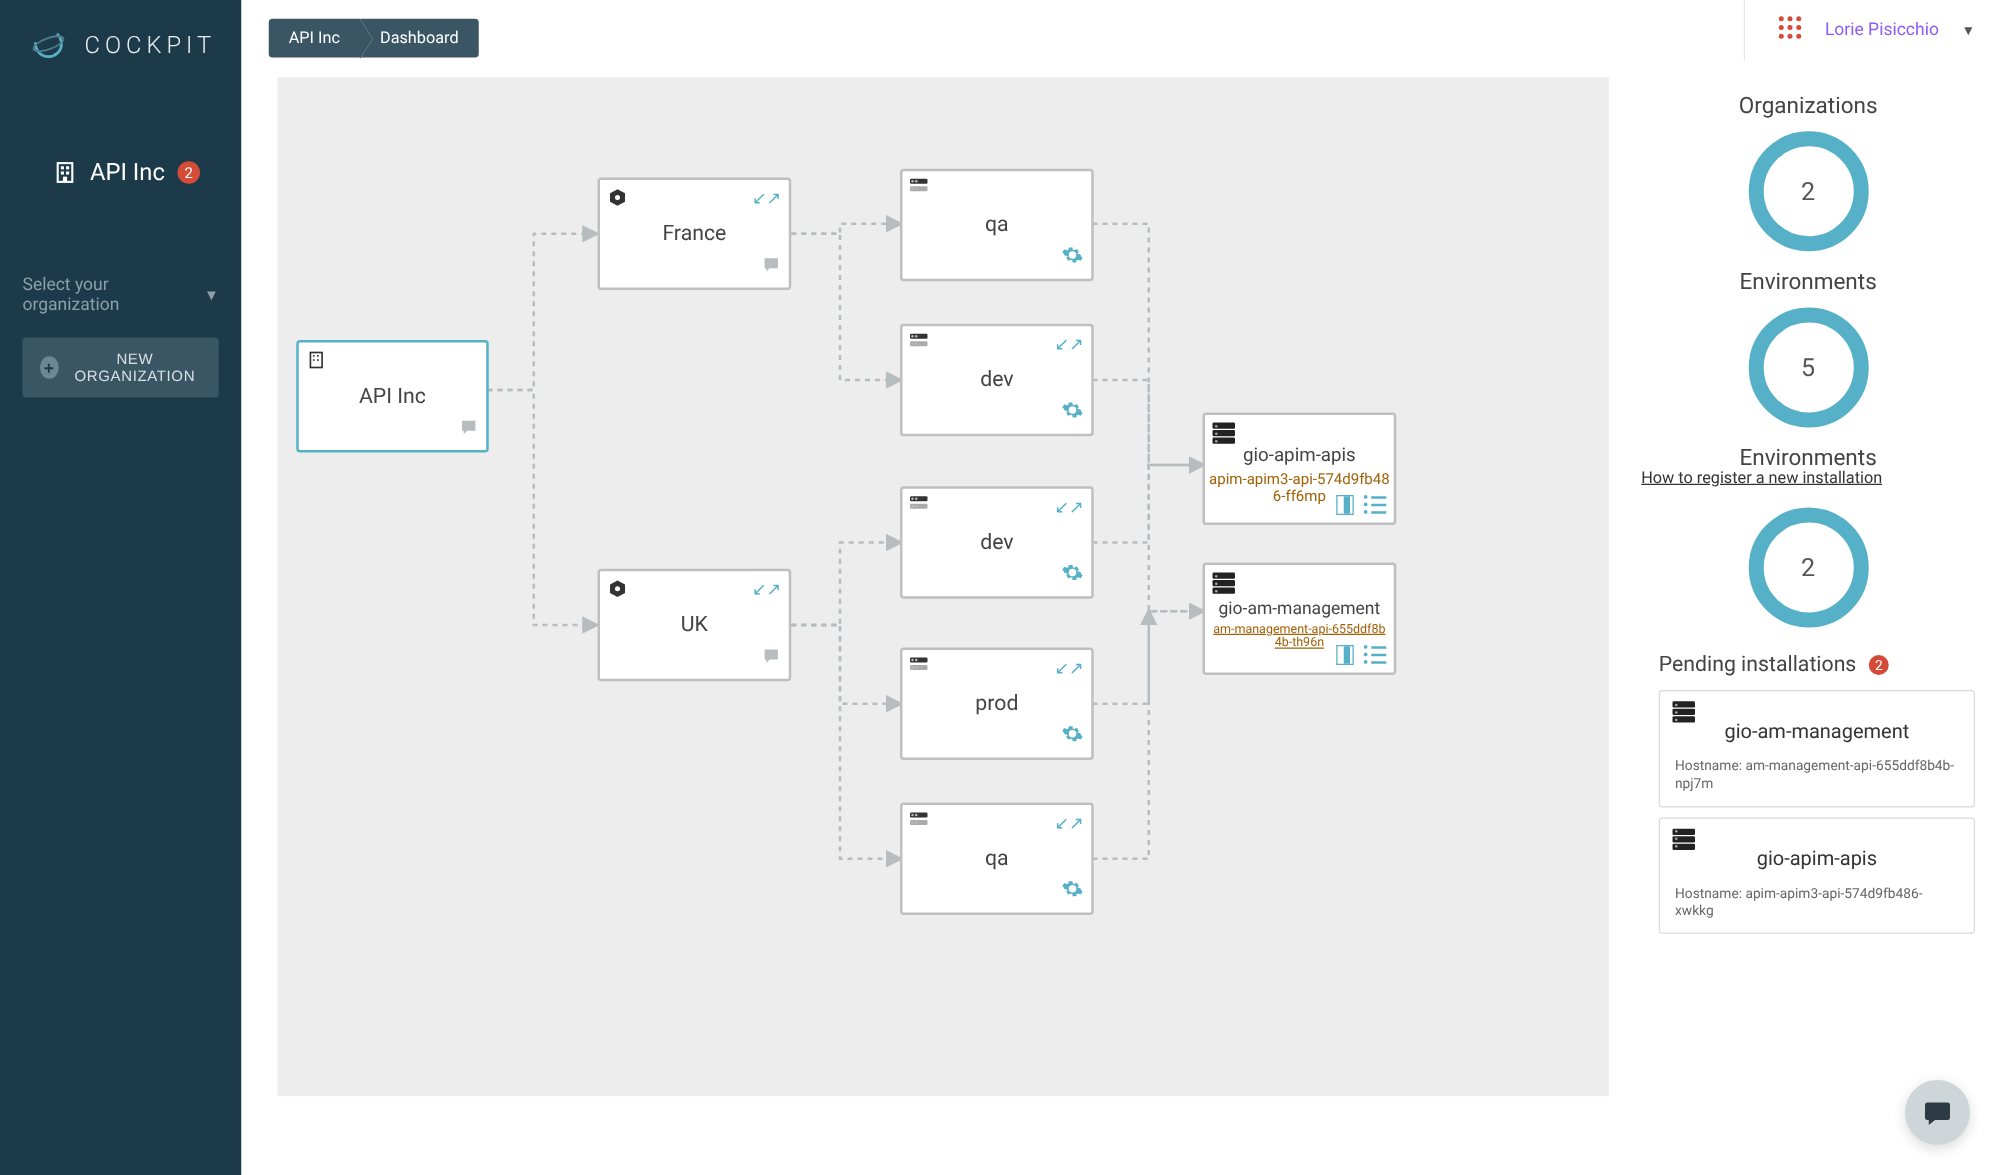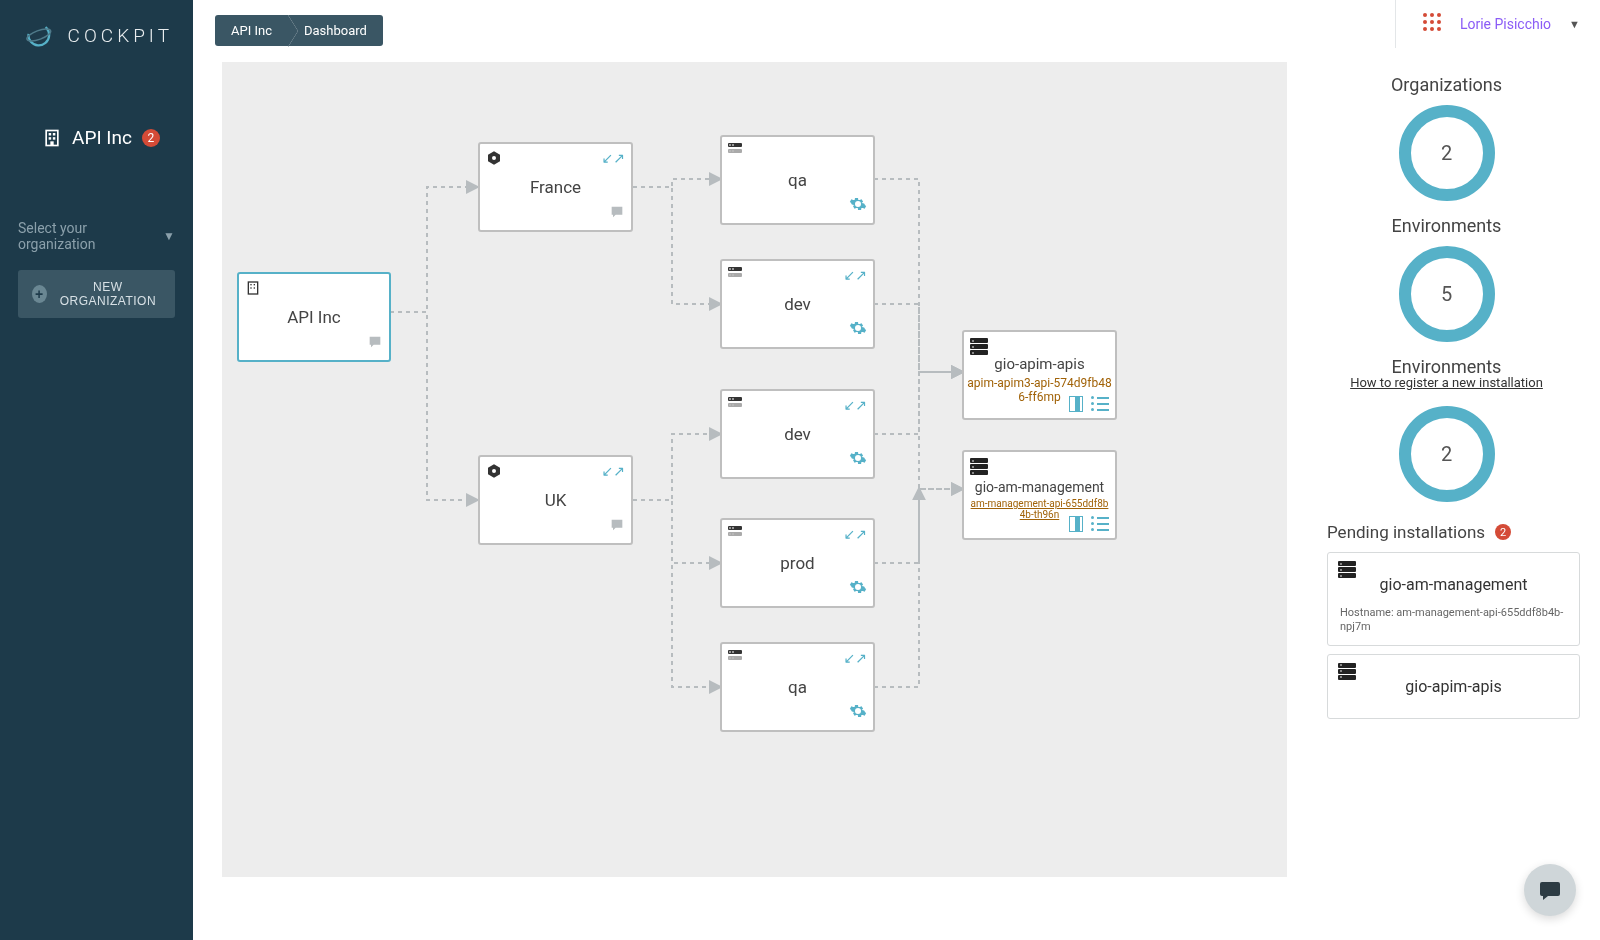--- a/index.html
+++ b/index.html
@@ -206,21 +206,21 @@
 }
 .rp-heading { font-size: 18px; font-weight: 400; text-align:center; margin: 14px 0 10px; color:#444;}
 .ring {
   width: 96px; height: 96px;
   border-radius: 50%;
   border: 12px solid #56b1c8;
   display:flex;align-items:center;justify-content:center;
   margin: 0 auto 10px;
   font-size: 20px; color:#555;
 }
-.rp-sublink { display:block; text-align:center; font-size:13px; color:#333; margin-top:-4px; margin-bottom: 16px; }
+.rp-sublink { display:block; text-align:left; font-size:13px; color:#333; margin-top:-4px; margin-bottom: 16px; }
 .pending-head { display:flex; align-items:center; gap:10px; font-size:17px; margin: 20px 0 10px 14px; color:#444;}
 .pending-head .badge-count { background:#d44b37; font-size:11px; min-width:16px;height:16px; }
 .pending-card {
   border: 1px solid #d7dadb;
   border-radius: 3px;
   padding: 10px 12px;
   margin: 0 0 8px 14px;
   position: relative;
 }
 .pending-card .server-icon{position:absolute;top:8px;left:10px;}
@@ -574,20 +574,21 @@
     <div class="pc-host">Hostname: am-management-api-655ddf8b4b-npj7m</div>
   </div>
 
   <div class="pending-card">
     <div class="server-icon">
         <div class="srv-row"></div>
         <div class="srv-row"></div>
         <div class="srv-row"></div>
       </div>
     <div class="pc-title">gio-apim-apis</div>
+    <div class="pc-host">Hostname: apim-apim3-api-574d9fb486-xwkkg</div>
   </div>
 </div>
 
 <div class="chat-btn">
   <svg viewBox="0 0 24 24">
       <path d="M4 4h16a2 2 0 012 2v10a2 2 0 01-2 2H10l-5 4v-4H4a2 2 0 01-2-2V6a2 2 0 012-2z"></path>
     </svg>
 </div>
 
 </body></html>

